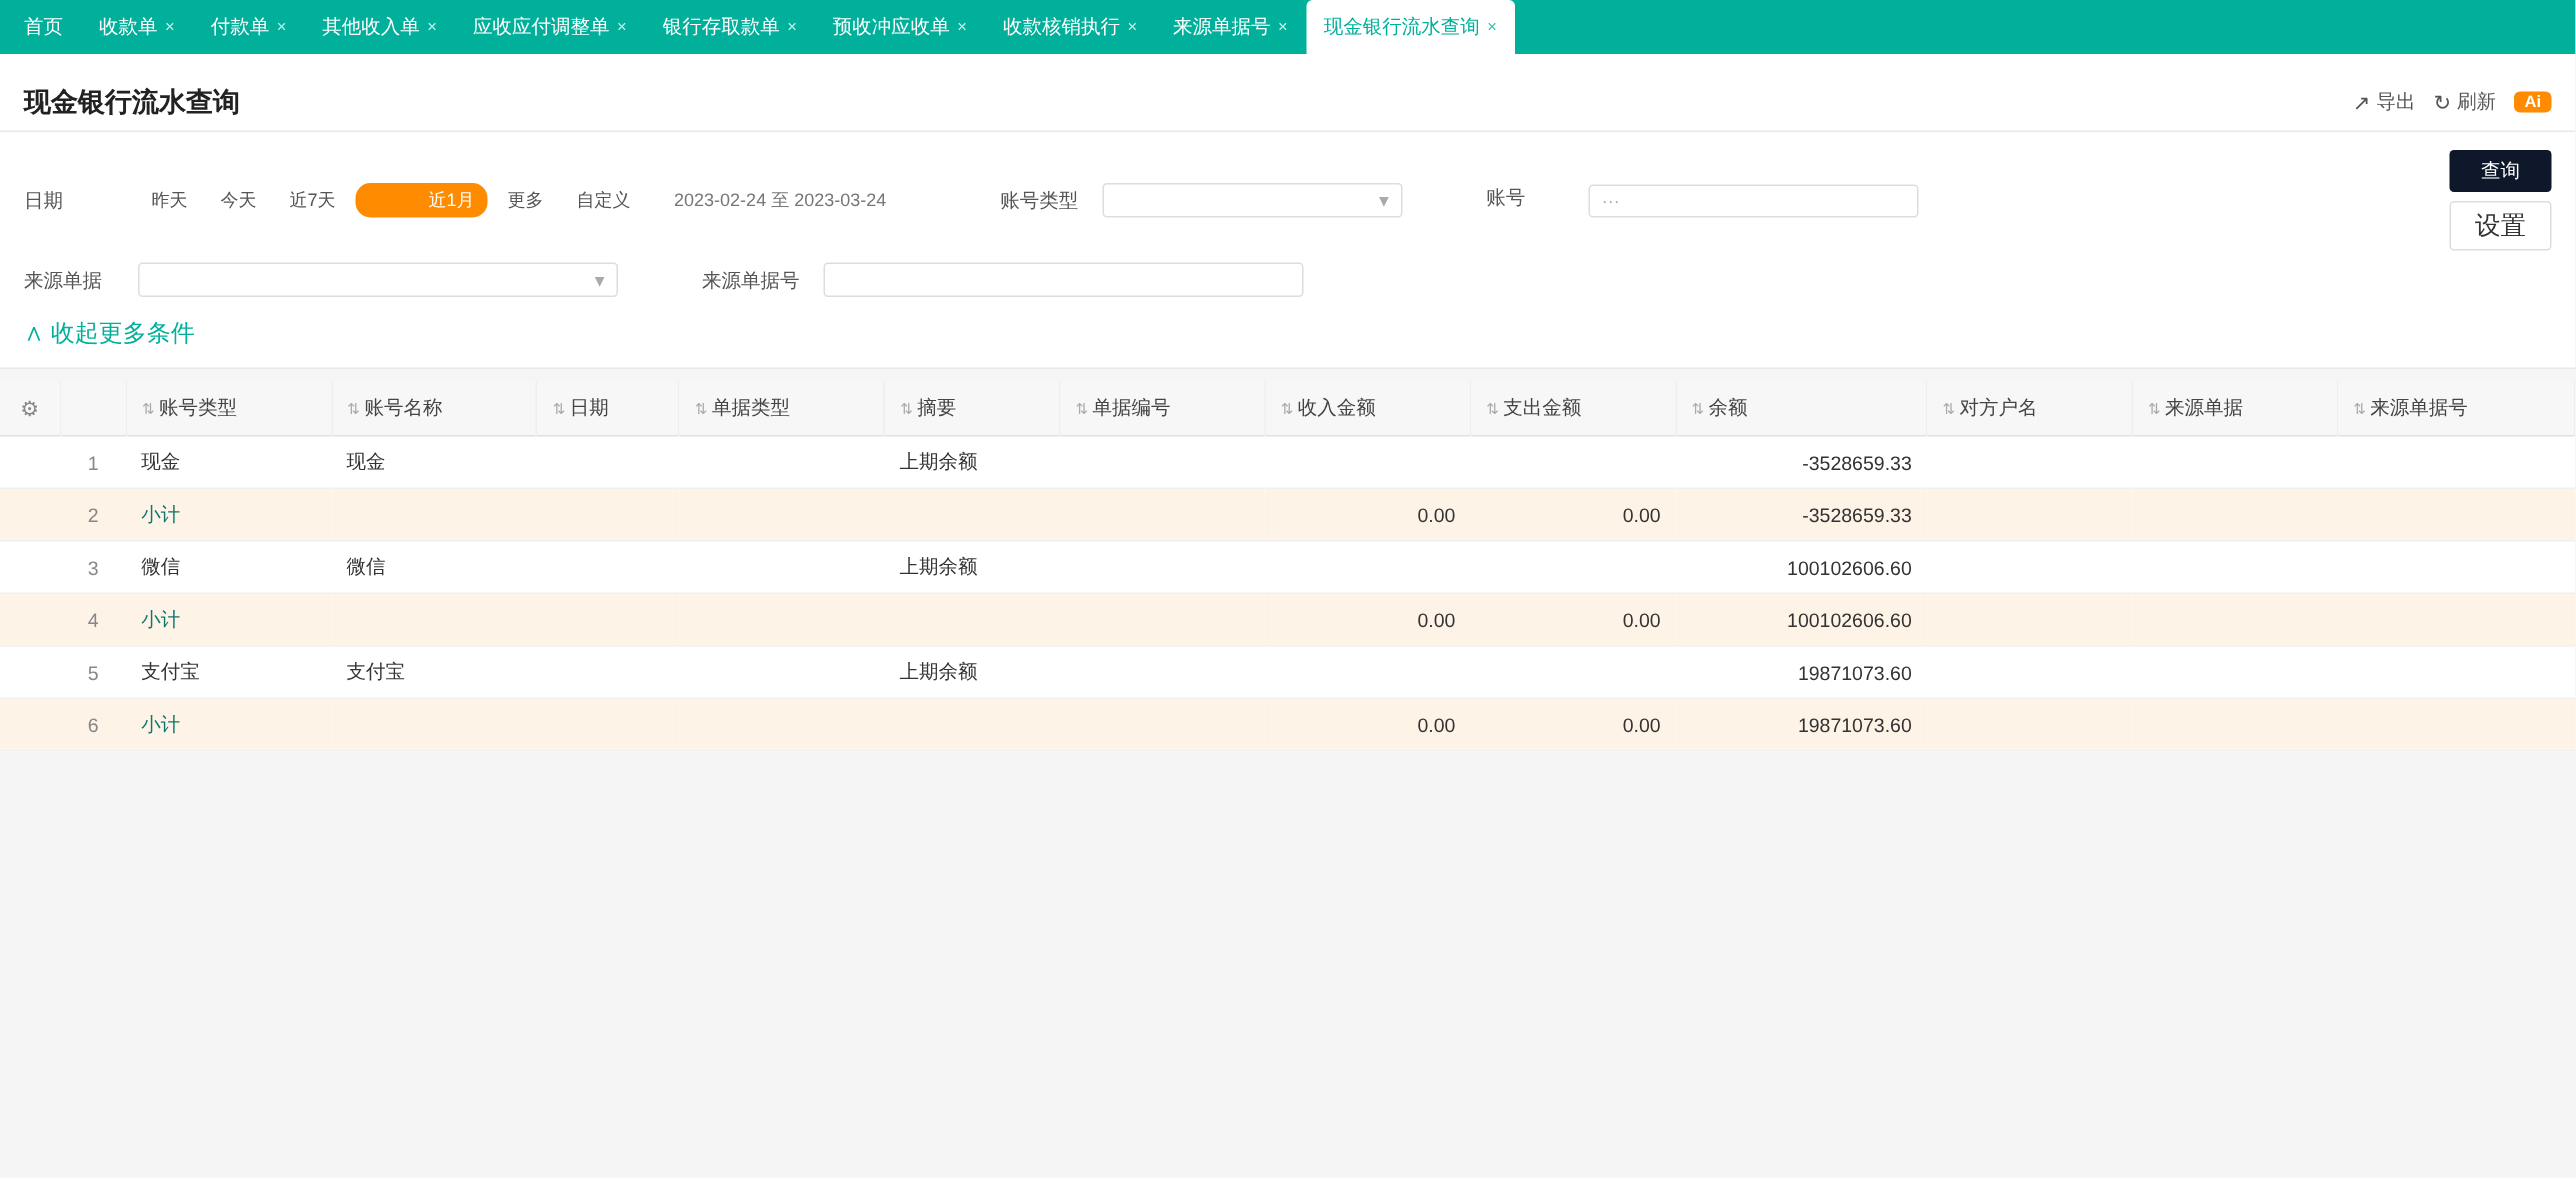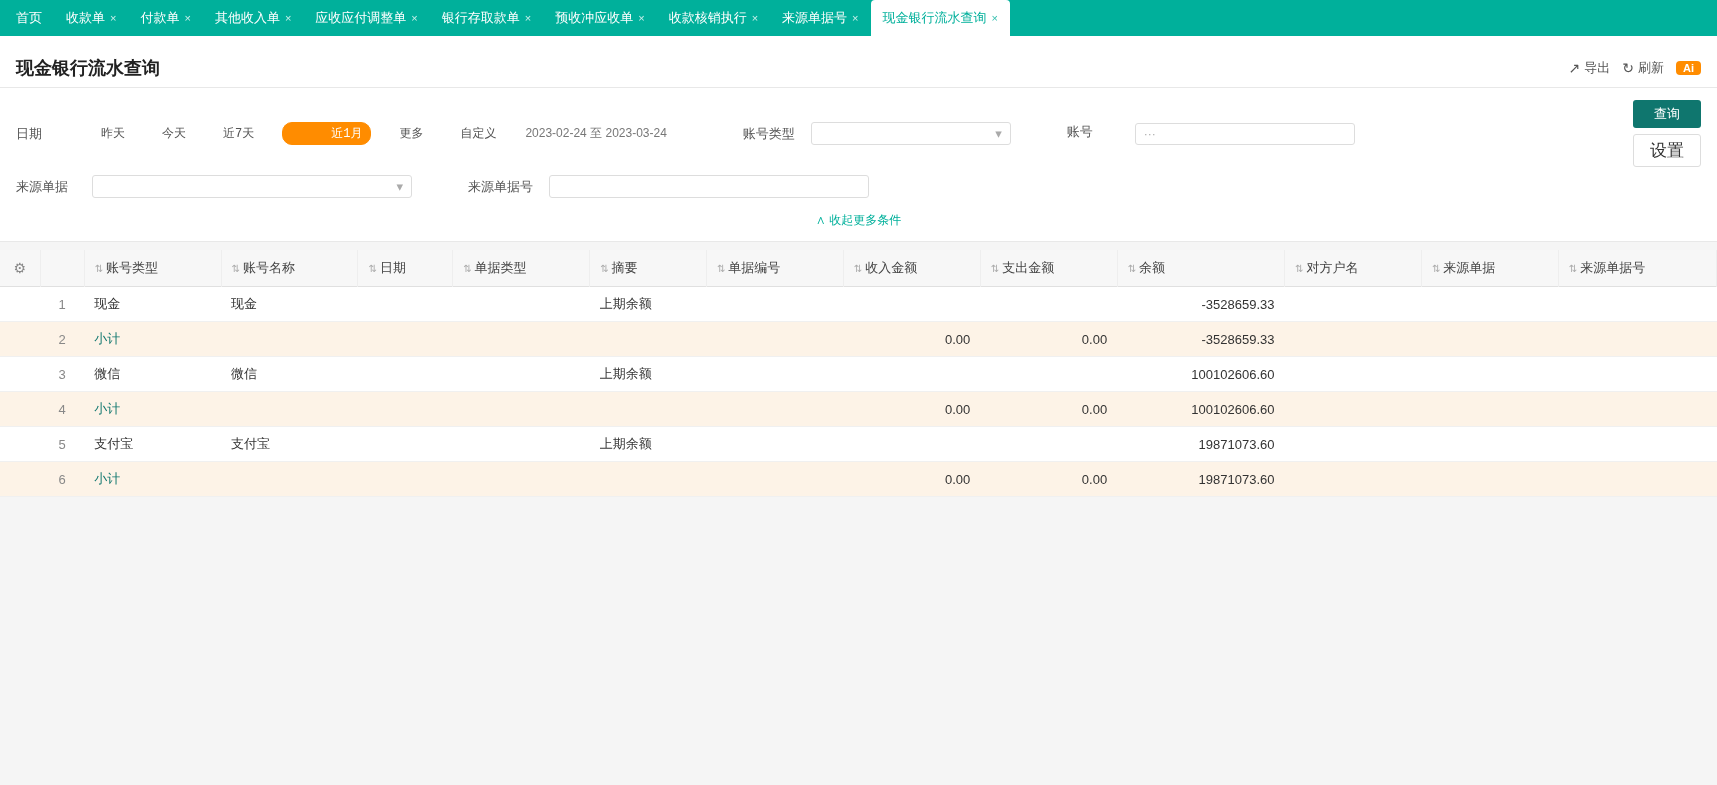--- a/index.html
+++ b/index.html
@@ -81,22 +81,21 @@
       margin-bottom: 8px;
     }
     .filter-row:last-child { margin-bottom: 0; }
     .filter-label {
       color: #555;
       min-width: 60px;
       font-size: 13px;
     }
     .date-options {
       display: flex;
-      gap: 19px;
-      font-family: Liberation Mono, monospace;
+      gap: 4px;
     }
     .date-btn {
       padding: 2px 8px;
       border-radius: 3px;
       cursor: pointer;
       font-size: 12px;
       color: #555;
       border: 1px solid transparent;
     }
     .date-btn.active {
@@ -126,43 +125,42 @@
     .filter-input {
       display: inline-flex;
       align-items: center;
       border: 1px solid #ddd;
       border-radius: 3px;
       padding: 3px 8px;
       min-width: 280px;
       background: #fff;
     }
     .query-btn {
-      background: #0f766e;
+      background: #0f172a;
       color: #fff;
       border: none;
       padding: 5px 18px;
       border-radius: 3px;
       cursor: pointer;
       font-size: 13px;
     }
     .settings-btn {
       background: #fff;
       color: #333;
       border: 1px solid #ddd;
       padding: 4px 16px;
       border-radius: 3px;
       cursor: pointer;
       font-size: 17px;
     }
     .collapse-bar {
-      text-align: center;
       padding: 6px 0 0 0;
       color: #00b09b;
       cursor: pointer;
-      font-size: 12px;
+      font-size: 16px;
     }
 
     
     .table-container {
       background: #fff;
       margin-top: 8px;
       overflow-x: auto;
     }
     table {
       width: 100%;

